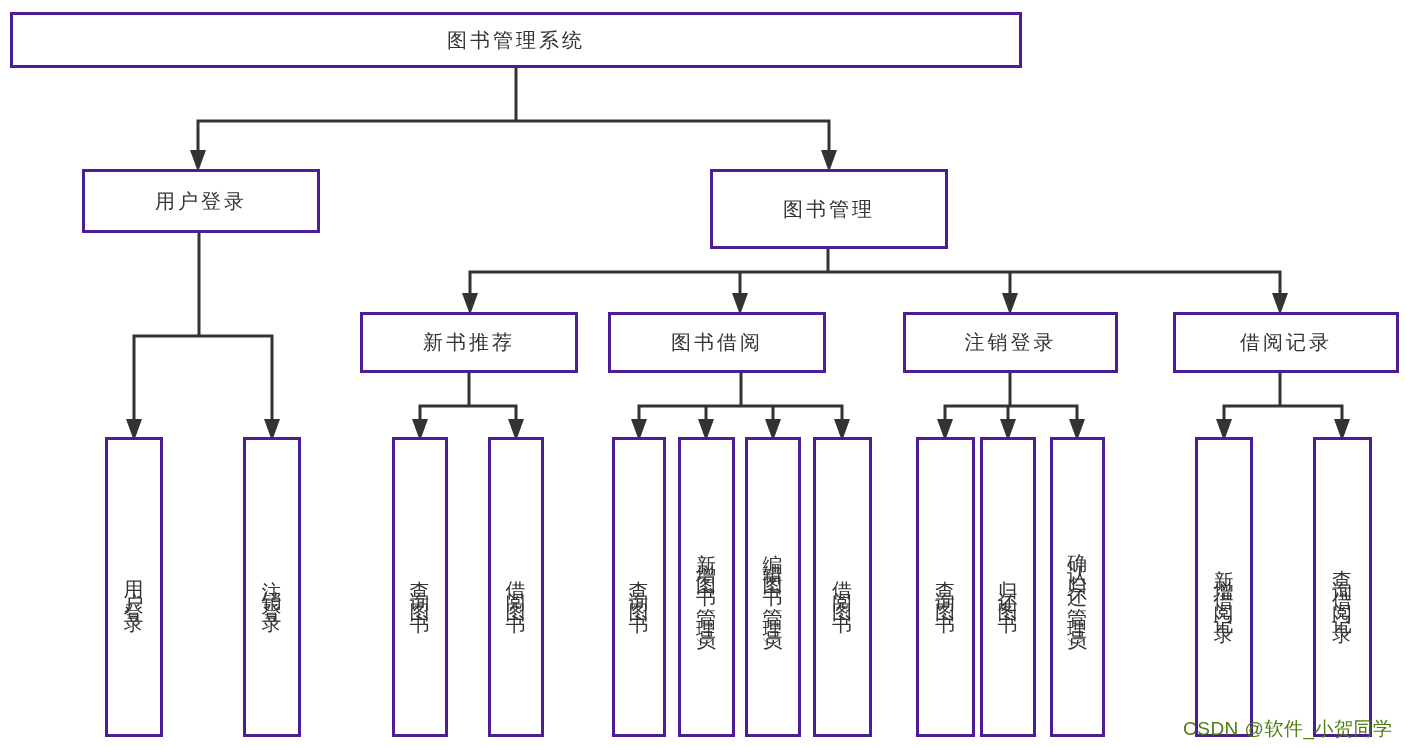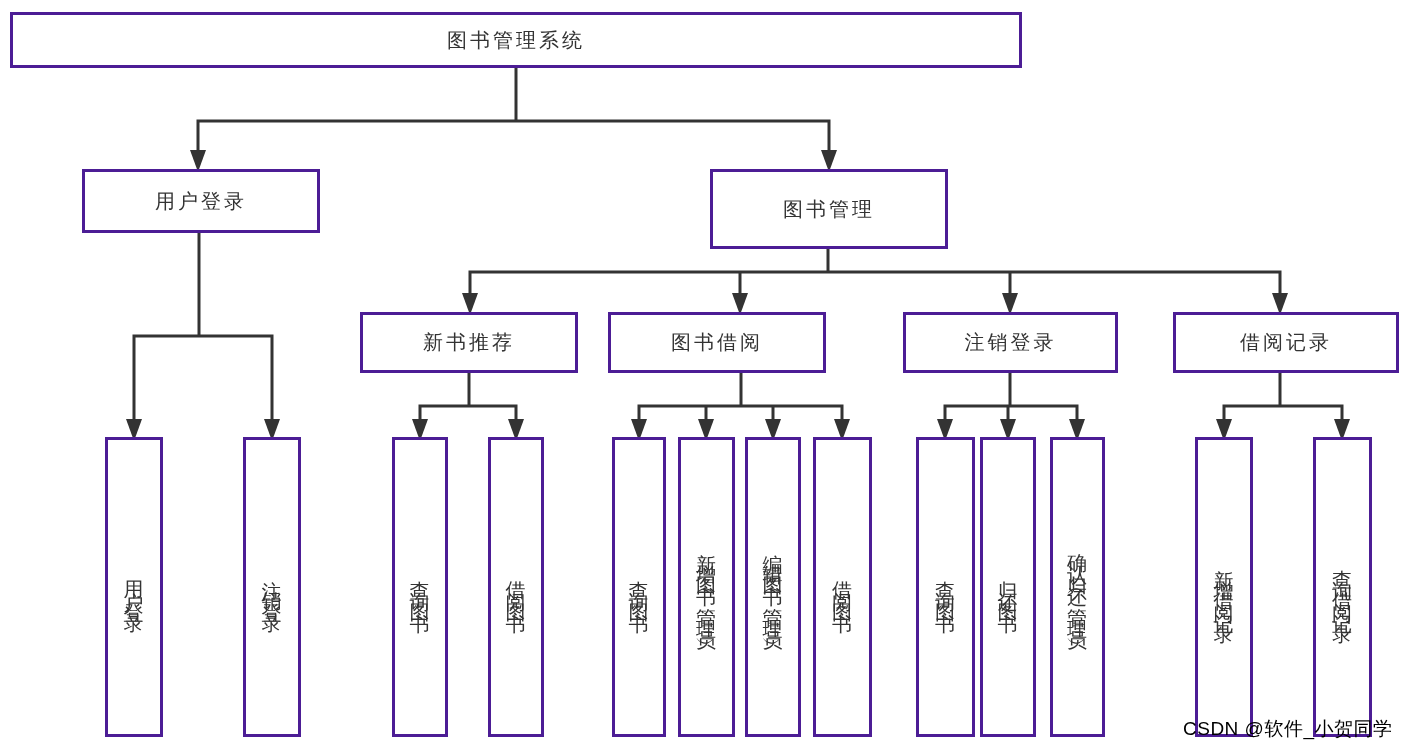--- a/index.html
+++ b/index.html
@@ -42,21 +42,21 @@
     letter-spacing: 11px;
     color: #333333;
     white-space: nowrap;
   }
   #watermark {
     position: absolute;
     left: 1183px;
     top: 716px;
     font-size: 19px;
     letter-spacing: 0.5px;
-    color: #000000;
+    color: #4d7c0f;
     z-index: 5;
     white-space: nowrap;
   }
 </style>
 </head>
 <body>
 
 <div id="canvas">
 
   <svg id="connectors" viewBox="0 0 1405 747" xmlns="http://www.w3.org/2000/svg">

